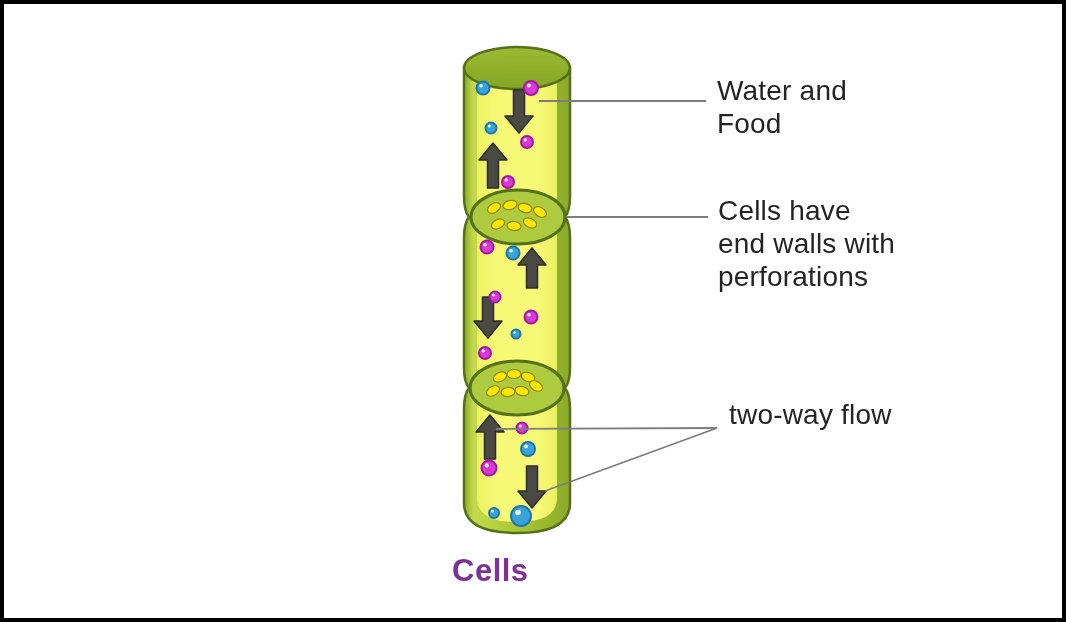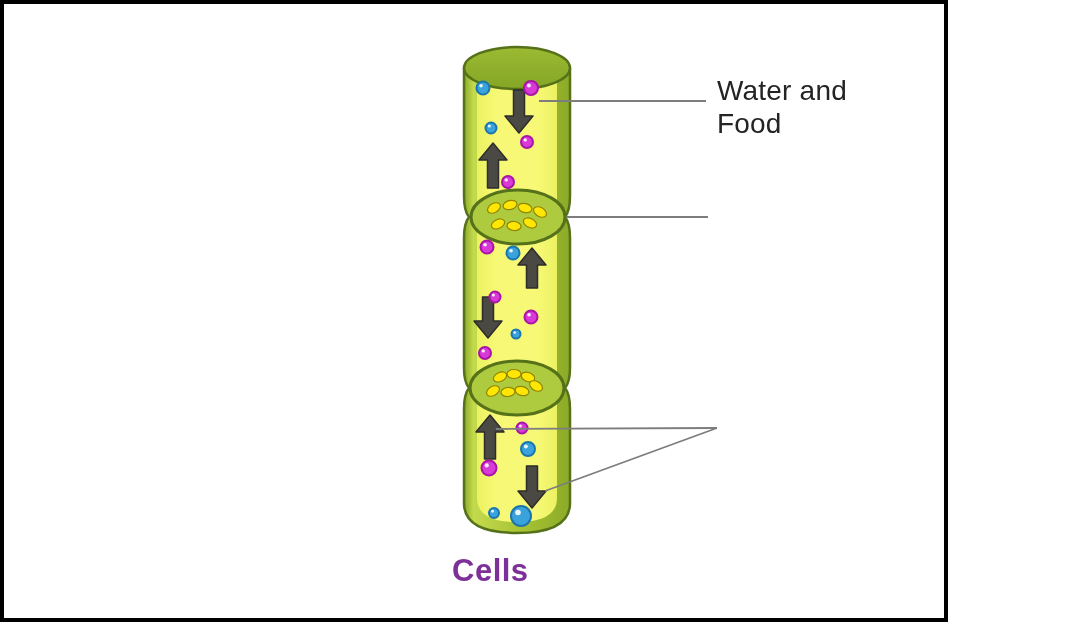--- a/index.html
+++ b/index.html
@@ -3,21 +3,21 @@
 <meta charset="utf-8">
 <style>
   html, body {
     margin: 0;
     padding: 0;
     background: #ffffff;
     font-family: "Liberation Sans", sans-serif;
   }
   .frame {
     position: relative;
-    width: 948px;
+    width: 1066px;
     height: 622px;
     background: #ffffff;
     box-shadow: inset 0 0 0 4px #000000;
     overflow: hidden;
   }
   .diagram-svg {
     position: absolute;
     left: 0;
     top: 0;
     width: 1084px;
@@ -184,17 +184,21 @@
         <line x1="539" y1="101" x2="706" y2="101" stroke="#7d7d7d" stroke-width="1.8"></line>
         <line x1="567" y1="217" x2="708" y2="217" stroke="#7d7d7d" stroke-width="1.8"></line>
         <line x1="496" y1="429" x2="717" y2="428" stroke="#7d7d7d" stroke-width="1.8"></line>
         <line x1="545" y1="491" x2="717" y2="428" stroke="#7d7d7d" stroke-width="1.8"></line>
       </g>
   </svg>
 
   <div class="label label-water-food">Water and
 Food</div>
 
-
+  <div class="label label-end-walls">Cells have
+end walls with
+perforations</div>
+
+  <div class="label label-two-way">two-way flow</div>
 
   <div class="title-phloem">Cells</div>
 
 </div>
 
 </body></html>

